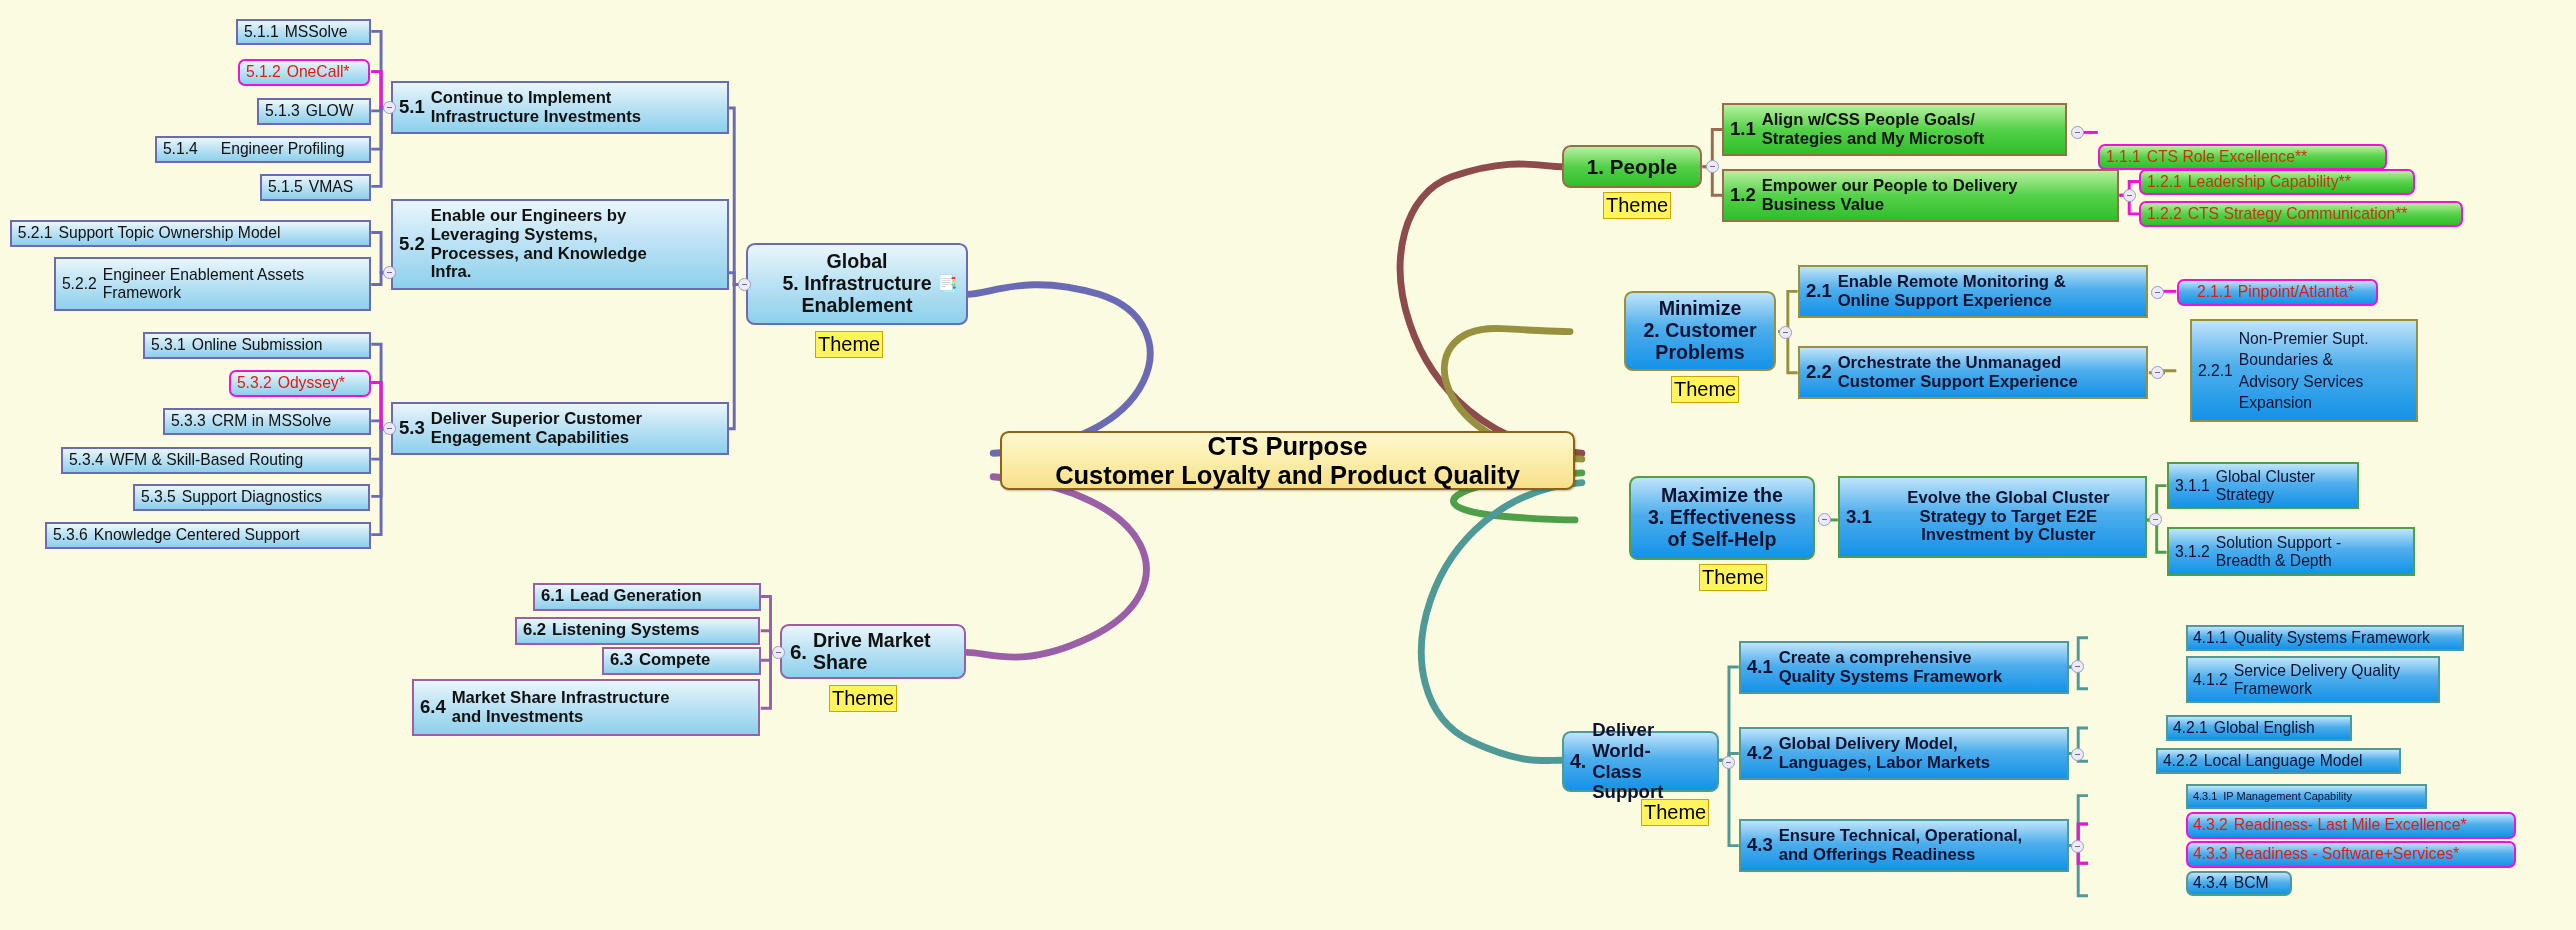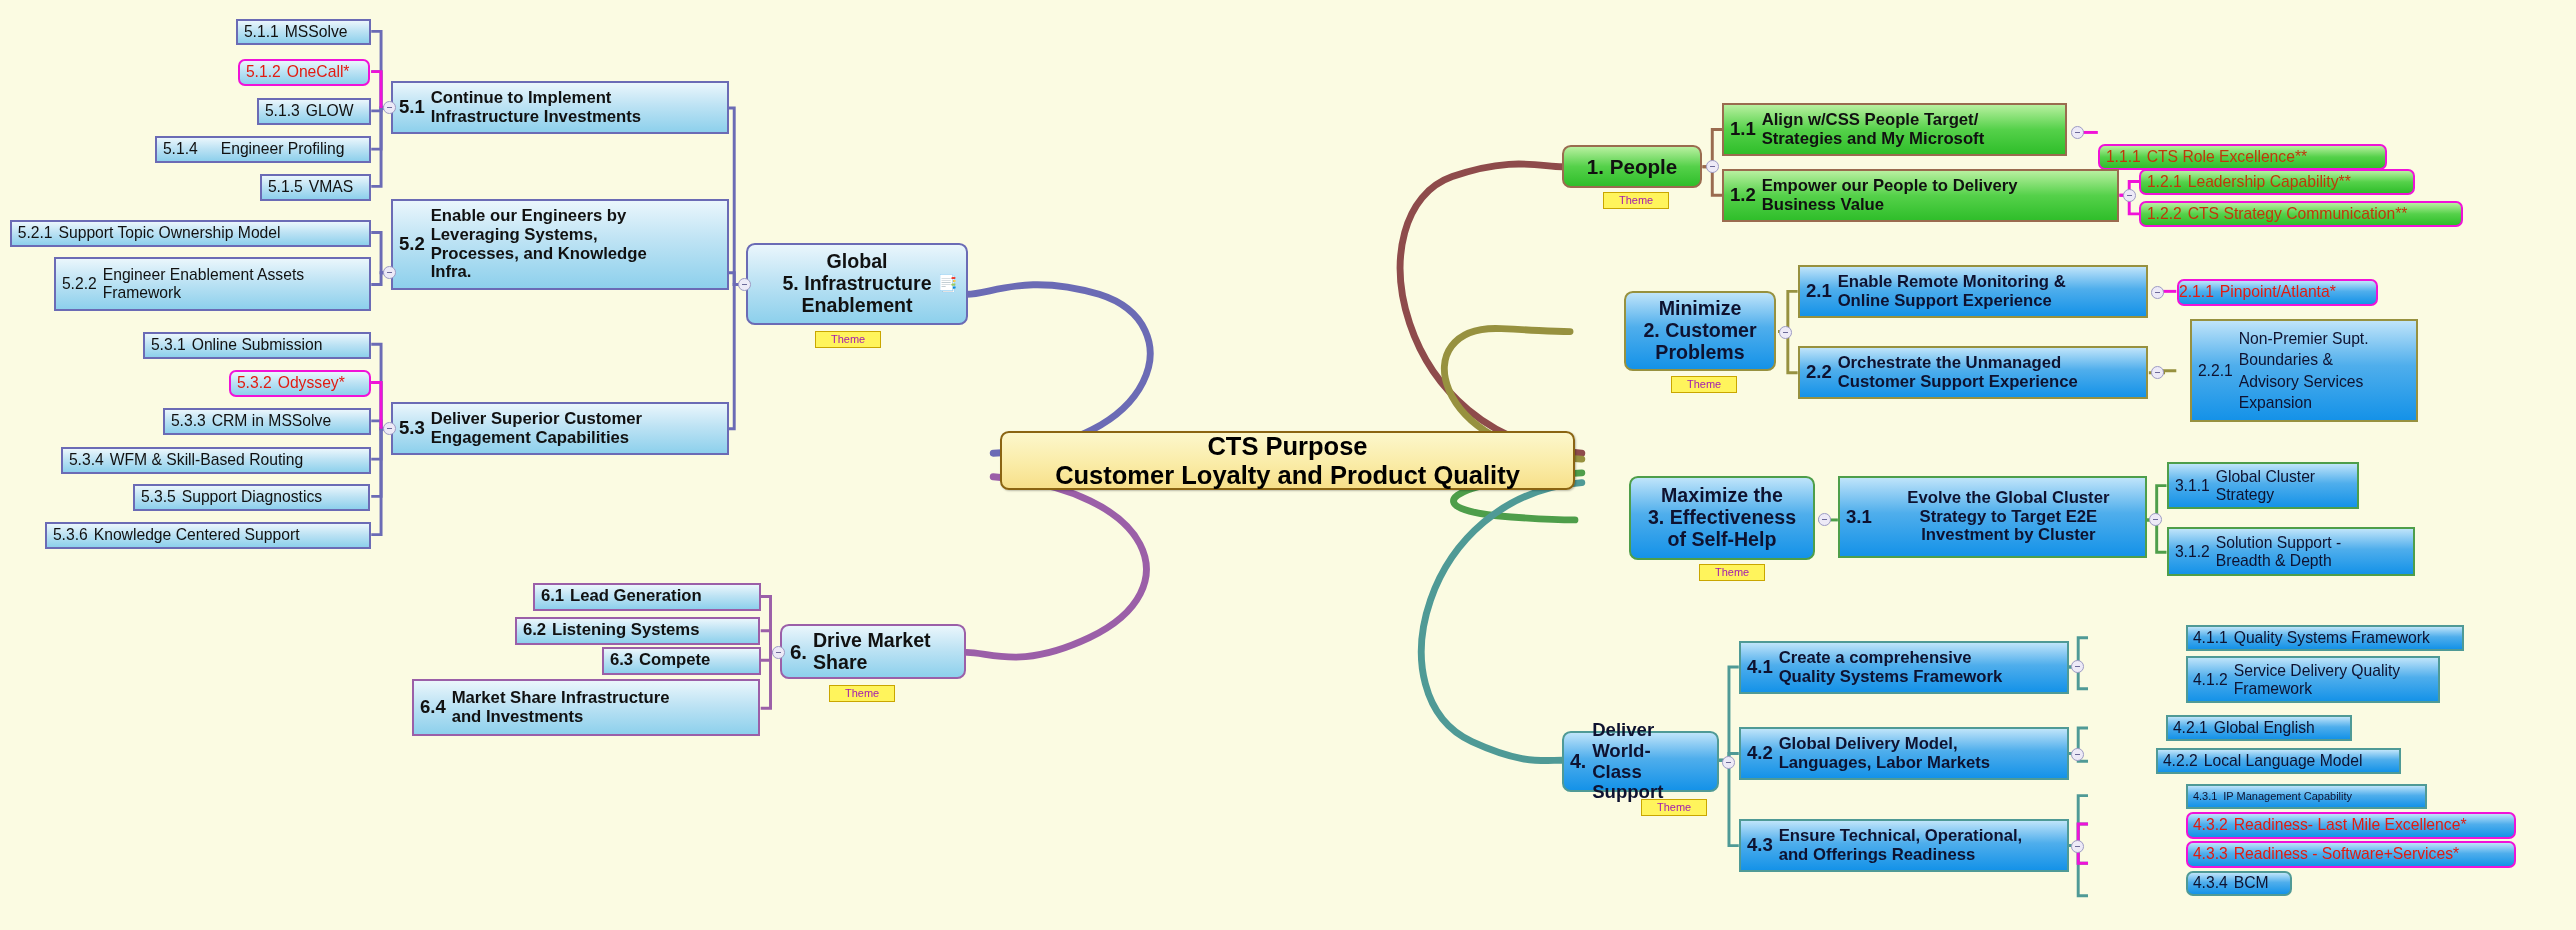--- a/index.html
+++ b/index.html
@@ -78,23 +78,23 @@
   
   .hi{border:2.9px solid #F012D8 !important;border-radius:6.9px;}
   .redtxt{color:#E11B11;}
   .orangetxt{color:#C0380A;}
   .rnd{border-radius:8.8px;}
 
   .theme-tag{
     position:absolute;
     background:#FFF45C;
     border:1px solid #C9A600;
-    color:#a21caf;
-    font-size:11px;
-    padding:1px 15px;
+    color:#000000;
+    font-size:20px;
+    padding:1px 2px;
     line-height:1.15;
     white-space:nowrap;
   }
 
   .note-icon{
     position:absolute;
     font-size:16.7px;
     color:#D8A200;
     line-height:1;
   }
@@ -354,21 +354,21 @@
   <div class="node greengrad b-brown rnd" style="left:1562px;top:145px;width:140px;height:43px;font-size:20.6px;font-weight:bold;padding:0 7.9px;justify-content:center;">
     <span class="num">1.</span>
     <span class="txt" style="flex:0 0 auto;">People</span>
   </div>
   <span class="collapser" style="left:1706px;top:160px;"></span>
   <div class="theme-tag" style="left:1603px;top:192px;">Theme</div>
 
   <div class="node greengrad b-brown2" style="left:1722px;top:103px;width:345px;height:53px;font-size:16.7px;font-weight:bold;padding:0 5.9px;">
     <span class="num" style="font-size:18.6px;">1.1</span>
     <span class="txt">
-      <div>Align w/CSS People Target/</div>
+      <div>Align w/CSS People Goals/</div>
       <div>Strategies and My Microsoft</div>
     </span>
   </div>
   <span class="collapser" style="left:2071px;top:126px;"></span>
 
   <div class="node greengrad hi" style="left:2098px;top:120px;width:289px;height:25.5px;font-size:15.7px;padding:0 5.9px;margin-top:24px;">
     <span class="num orangetxt">1.1.1</span>
     <span class="txt orangetxt">CTS Role Excellence**</span>
   </div>
 
@@ -400,21 +400,21 @@
 
   <div class="node sblue b-olive2" style="left:1798px;top:265px;width:350px;height:53px;font-size:16.7px;font-weight:bold;padding:0 5.9px;">
     <span class="num" style="font-size:18.6px;">2.1</span>
     <span class="txt">
       <div>Enable Remote Monitoring &amp;</div>
       <div>Online Support Experience</div>
     </span>
   </div>
   <span class="collapser" style="left:2151px;top:286px;"></span>
 
-  <div class="node sblue hi" style="left:2177px;top:279px;width:201px;height:26.5px;font-size:15.7px;padding:0 0;">
+  <div class="node sblue hi" style="left:2177px;top:279px;width:201px;height:26.5px;font-size:15.7px;padding:0 18px;">
     <span class="num redtxt">2.1.1</span>
     <span class="txt redtxt">Pinpoint/Atlanta*</span>
   </div>
 
   <div class="node sblue b-olive2" style="left:1798px;top:346px;width:350px;height:53px;font-size:16.7px;font-weight:bold;padding:0 5.9px;">
     <span class="num" style="font-size:18.6px;">2.2</span>
     <span class="txt">
       <div>Orchestrate the Unmanaged</div>
       <div>Customer Support Experience</div>
     </span>

